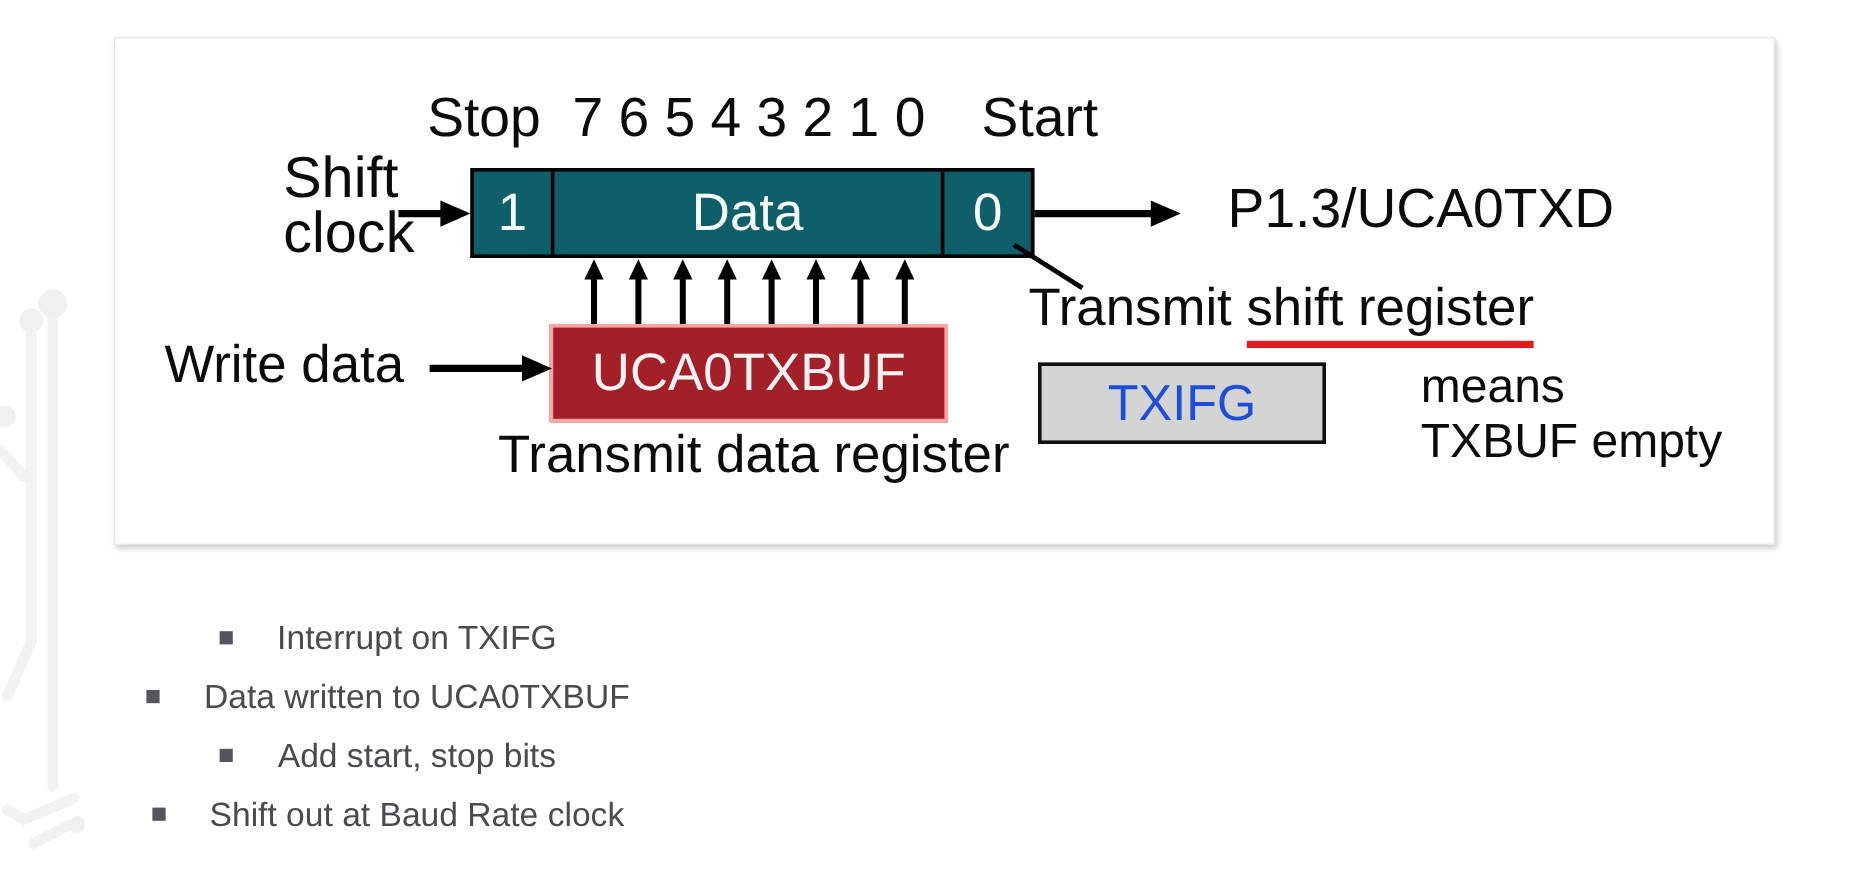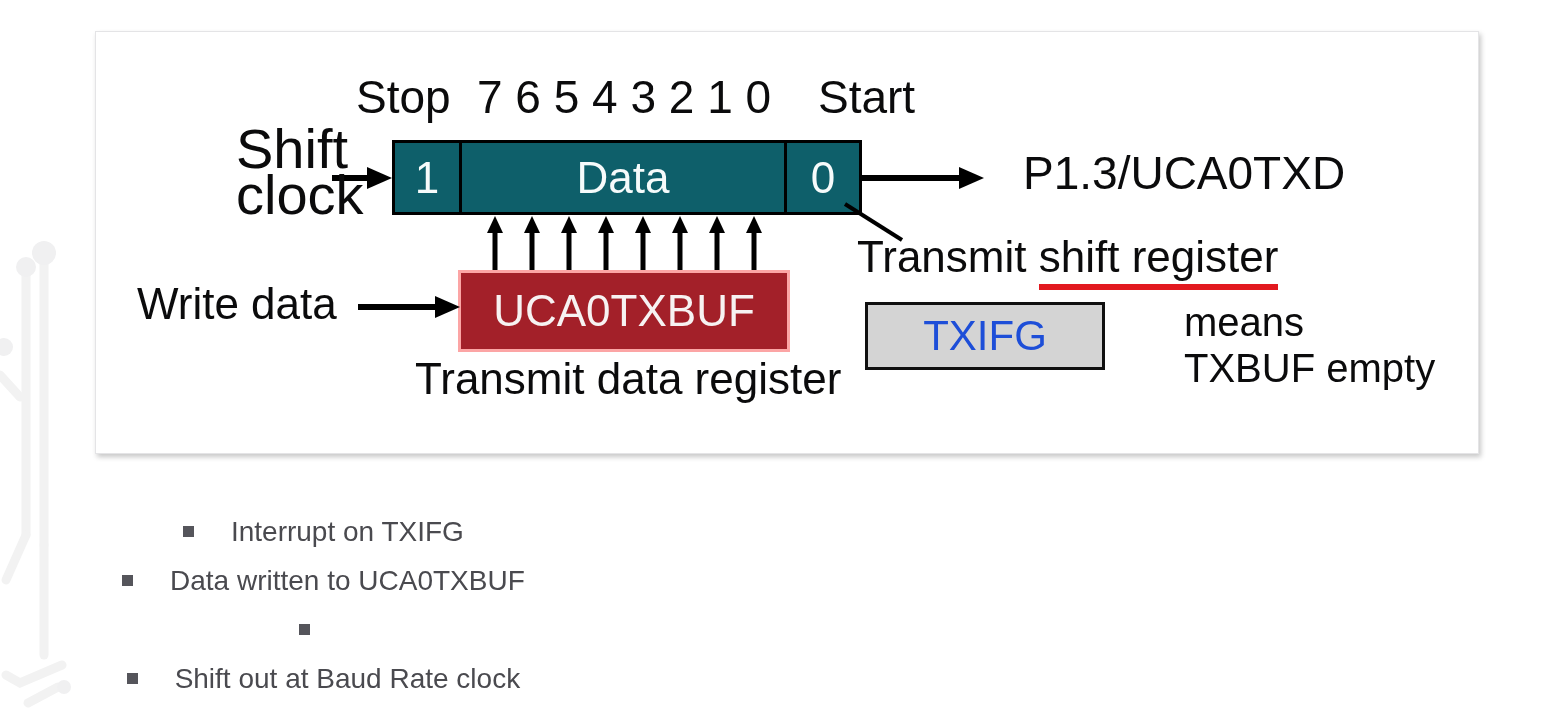--- a/index.html
+++ b/index.html
@@ -26,21 +26,21 @@
     box-shadow:2px 3px 5px rgba(0,0,0,0.22);
     z-index:1;
   }
   
   #circuit-decoration{left:0;top:235px;z-index:0;}
   
   .dtxt{z-index:3;line-height:1;white-space:nowrap;color:var(--ink);}
   #stop-label   {left:356px;top:74px;font-size:46px;text-align:center;}
   #bit-numbers  {left:477px;top:74px;font-size:46px;}
   #start-label  {left:818px;top:74px;font-size:46px;}
-  #shift-clock-label{left:236px;top:126px;font-size:56px;line-height:46px;white-space:pre-line;}
+  #shift-clock-label{left:236px;top:126px;font-size:48px;line-height:46px;white-space:pre-line;}
   #output-pin-label {left:990px;top:150px;font-size:46px;margin-left:33px;}
   #register-caption {left:857px;top:235px;font-size:44px;}
   #register-caption .redline{
     border-bottom:6px solid var(--underline-red);
     padding-bottom:3px;
   }
   #write-data-label{left:137px;top:282px;font-size:44px;}
   #buffer-caption  {left:415px;top:357px;font-size:44px;}
   #flag-meaning    {left:1184px;top:299px;font-size:40px;line-height:46px;white-space:pre-line;}
   
@@ -198,20 +198,21 @@
     <div class="bullet-row">
       <span class="bullet-square"></span>
       <span>Interrupt on TXIFG</span>
     </div>
     <div class="bullet-row">
       <span class="bullet-square"></span>
       <span>Data written to UCA0TXBUF</span>
     </div>
     <div class="bullet-row">
       <span class="bullet-square"></span>
+      <span>Add start, stop bits</span>
     </div>
     <div class="bullet-row">
       <span class="bullet-square"></span>
       <span>Shift out at Baud Rate clock</span>
     </div>
   </div>
 
 </div>
 
 </body></html>

